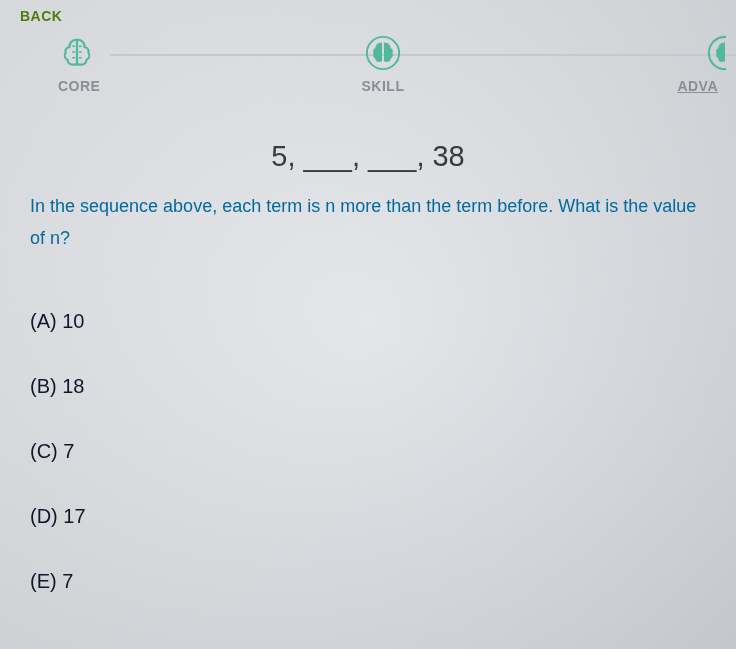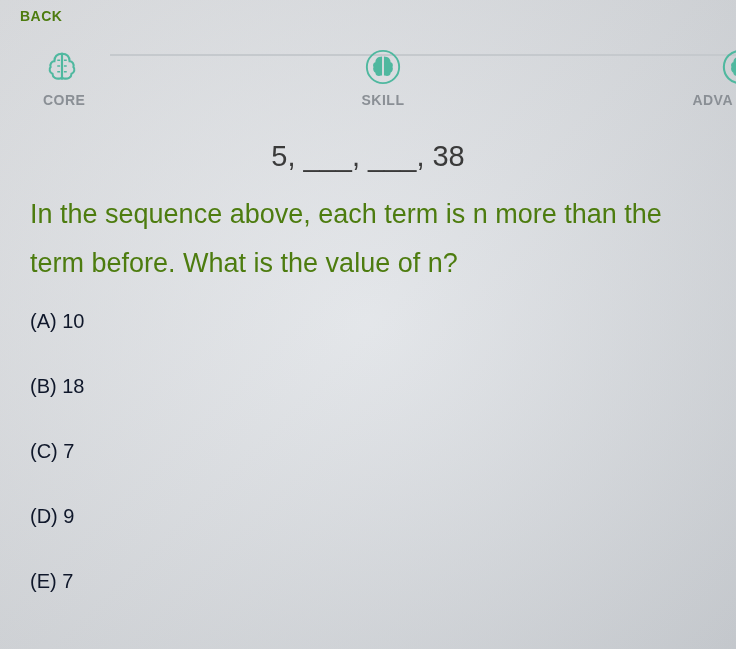--- a/index.html
+++ b/index.html
@@ -31,26 +31,26 @@
       top: 8px;
       left: 20px;
       font-size: 14px;
       font-weight: 600;
       color: #4d7c0f;
       letter-spacing: 0.5px;
       cursor: pointer;
     }
     .tabs-container {
       position: absolute;
-      top: 48px;
+      top: 34px;
       left: 0;
       right: 0;
       display: flex;
       align-items: flex-start;
-      padding: 0 13px;
+      padding: 0 28px;
     }
     .tab {
       flex: 1;
       display: flex;
       flex-direction: column;
       align-items: center;
       cursor: pointer;
     }
     .tab-first { align-items: flex-start; padding-left: 30px; }
     .tab-last { align-items: flex-end; padding-right: 0; }
@@ -84,37 +84,38 @@
       text-align: center;
       font-size: 29px;
       color: #3a3a3a;
       font-weight: 400;
     }
     .question-text {
       position: absolute;
       top: 190px;
       left: 30px;
       right: 28px;
-      font-size: 27px;
+      font-size: 18px;
       line-height: 1.8;
-      color: #4d7c0f;
+      color: #0369a1;
     }
     .choices {
       position: absolute;
       top: 310px;
       left: 30px;
     }
     .choice {
       font-size: 20px;
       color: #0f172a;
       margin-bottom: 42px;
       cursor: pointer;
     }
     .tab-adva .tab-label {
       margin-right: -10px;
+      text-decoration: underline;
     }
   </style>
 </head>
 <body>
 
 <div class="back-link">BACK</div>
 
 <div class="tab-line"></div>
 
 <div class="tabs-container">
@@ -155,15 +156,15 @@
 </div>
 
 <div class="sequence">5, ___, ___, 38</div>
 
 <div class="question-text">In the sequence above, each term is n more than the term before. What is the value of n?</div>
 
 <div class="choices">
   <div class="choice">(A) 10</div>
   <div class="choice">(B) 18</div>
   <div class="choice">(C) 7</div>
-  <div class="choice">(D) 9</div>
+  <div class="choice">(D) 17</div>
   <div class="choice">(E) 7</div>
 </div>
 
 </body></html>

